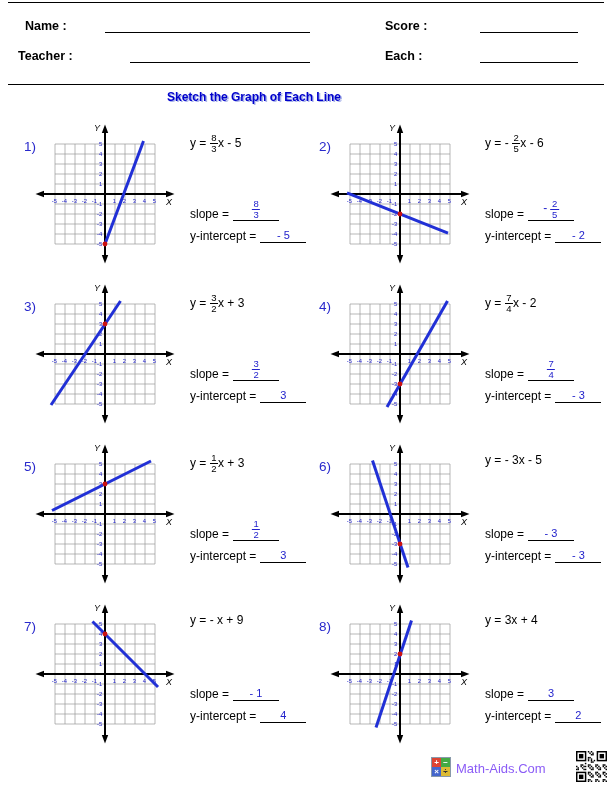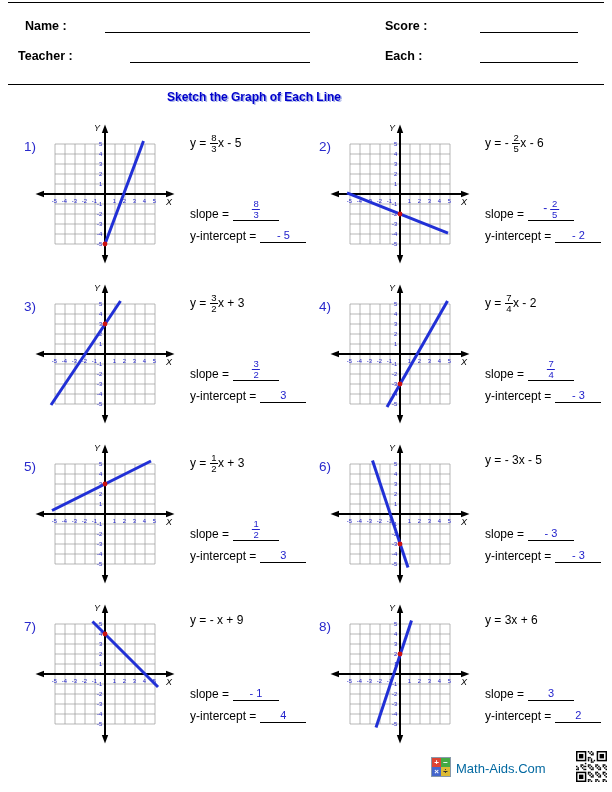--- a/index.html
+++ b/index.html
@@ -25,21 +25,21 @@
   .fnum{display:block;border-bottom:1px solid currentColor;padding:0 1.5px;}
   .fden{display:block;}
   .ansrow{position:absolute;left:170px;white-space:nowrap;font-size:12px;}
   .slope-row{top:86px;}
   .yint-row{top:108px;}
   .blank{position:relative;display:inline-block;width:46px;height:15px;
     border-bottom:1.4px solid #000;vertical-align:bottom;margin-left:4px;}
   .ansfrac{position:absolute;left:50%;bottom:0;transform:translateX(-50%);color:#2222cc;}
   .anstext{position:absolute;left:50%;bottom:1px;transform:translateX(-50%);
     color:#2222cc;font-size:11px;white-space:nowrap;}
-  .footer-brand{position:absolute;left:456px;top:761px;font-size:13px;color:#0369a1;}
+  .footer-brand{position:absolute;left:456px;top:761px;font-size:13px;color:#8b5cf6;}
   .logo{position:absolute;left:431px;top:757px;width:18px;height:18px;
     border:1px solid #8899aa;display:grid;grid-template-columns:9px 9px;grid-template-rows:9px 9px;}
   .logo span{font-size:8px;line-height:9px;text-align:center;font-weight:bold;}
   .lg-plus{background:#dd4433;color:#fff;}
   .lg-minus{background:#44aa44;color:#fff;}
   .lg-times{background:#4466cc;color:#fff;}
   .lg-div{background:#ddbb33;color:#333;}
   svg.qr{position:absolute;left:576px;top:751px;width:31px;height:31px;}
 </style>
 </head>
@@ -557,21 +557,21 @@
         <text x="-0.28" y="-2.76" font-size="0.58" fill="#2222cc" text-anchor="end">3</text>
         <text x="3.94" y="0.88" font-size="0.58" fill="#2222cc" text-anchor="middle">4</text>
         <text x="-0.28" y="-3.76" font-size="0.58" fill="#2222cc" text-anchor="end">4</text>
         <text x="4.94" y="0.88" font-size="0.58" fill="#2222cc" text-anchor="middle">5</text>
         <text x="-0.28" y="-4.76" font-size="0.58" fill="#2222cc" text-anchor="end">5</text>
         <text x="-0.5" y="-6.3" font-size="0.9" fill="#000" text-anchor="end" font-style="italic">Y</text>
         <text x="6.4" y="1.1" font-size="0.9" fill="#000" text-anchor="middle" font-style="italic">X</text>
         <line x1="-2.4" y1="5.35" x2="1.15" y2="-5.35" stroke="#2130d6" stroke-width="0.3"></line>
         <circle cx="0" cy="-2" r="0.24" fill="#cc1111"></circle>
       </svg>
-    <div class="eq"><span>y = </span><span></span><span>3x + 6</span></div>
+    <div class="eq"><span>y = </span><span></span><span>3x + 4</span></div>
     <div class="ansrow slope-row">
       <span class="lbl">slope =</span><span class="blank"><span class="anstext">3</span></span>
     </div>
     <div class="ansrow yint-row">
       <span class="lbl">y-intercept =</span><span class="blank"><span class="anstext">2</span></span>
     </div>
   </div>
   </div>
 
 <div class="logo">

